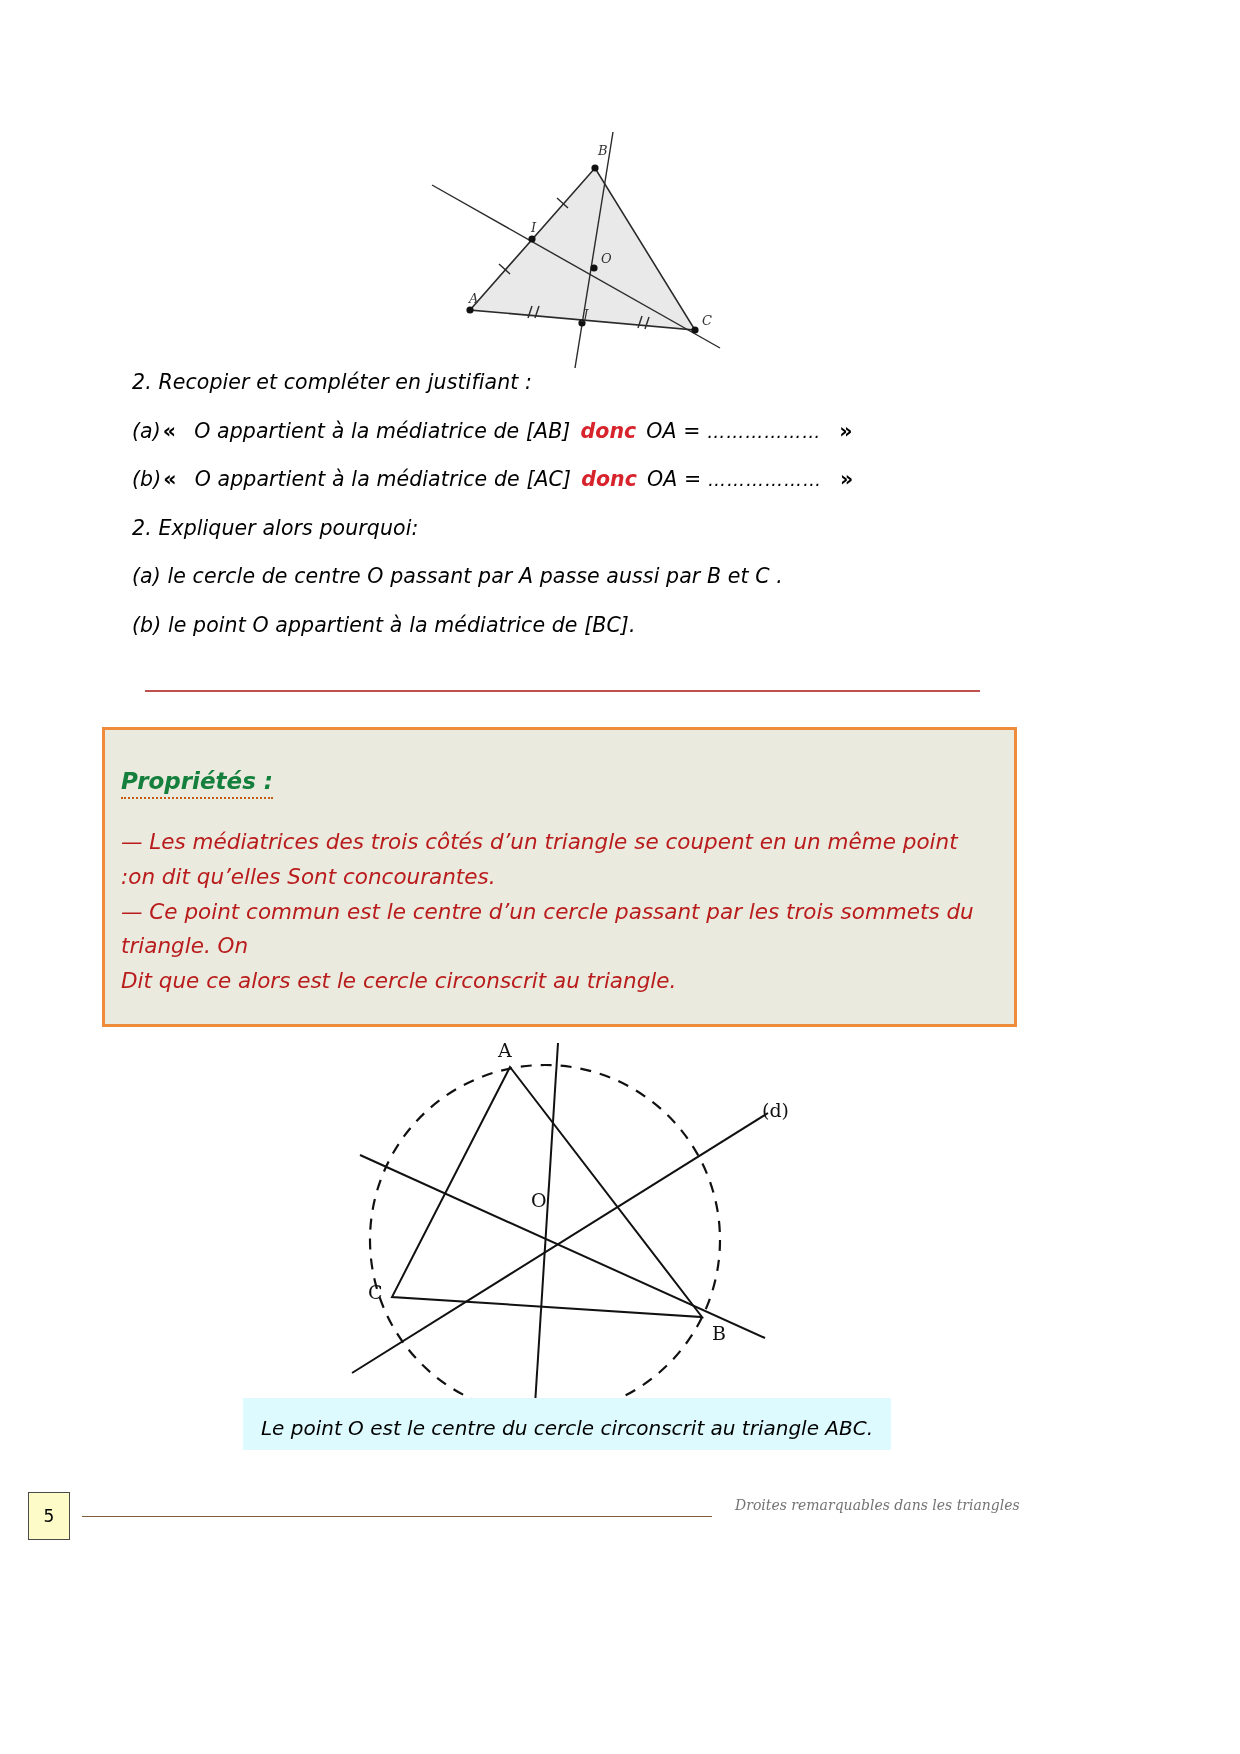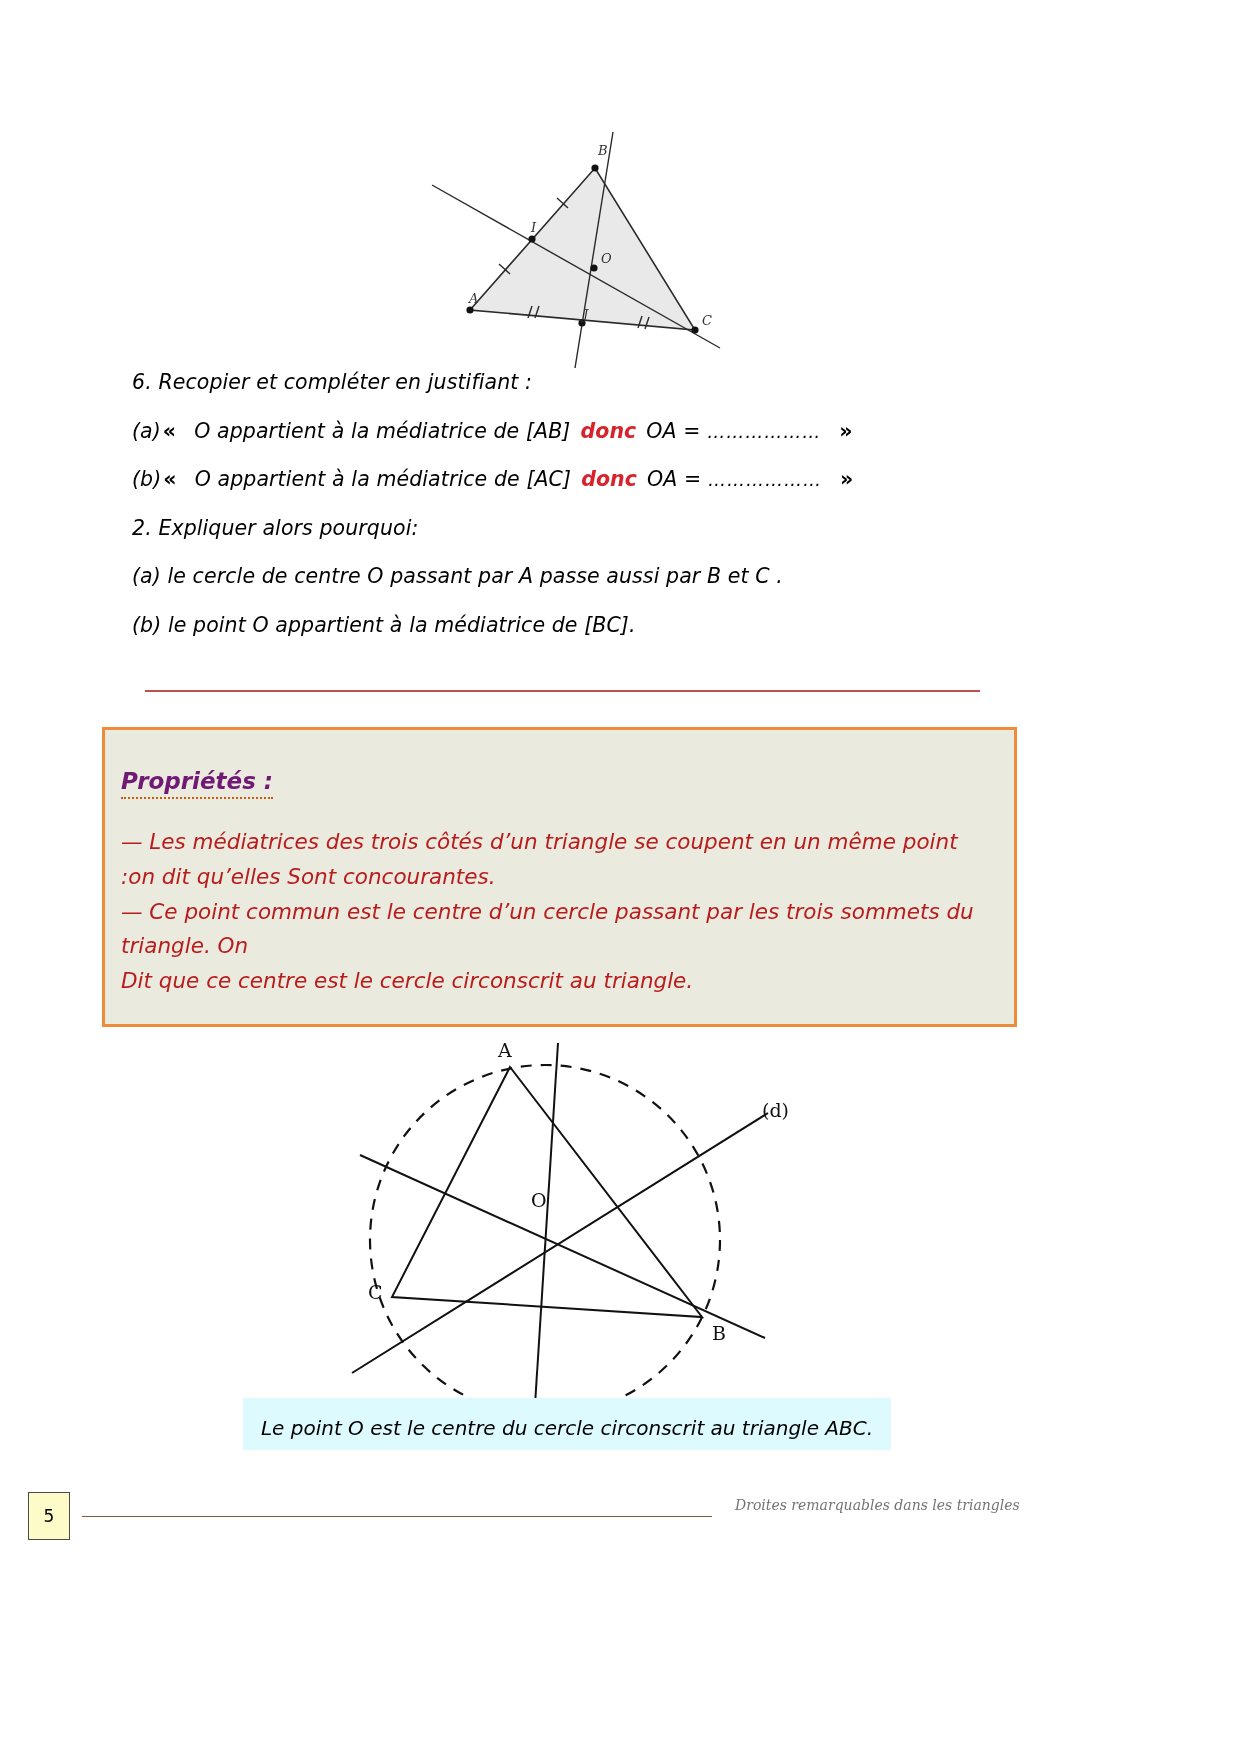--- a/index.html
+++ b/index.html
@@ -81,21 +81,21 @@
     border: 3px solid #ef8c3b;
   }
   #prop-title {
     position: absolute;
     left: 16px;
     top: 38px;
     font-family: "DejaVu Sans", sans-serif;
     font-style: italic;
     font-weight: bold;
     font-size: 23px;
-    color: #701a75;
+    color: #15803d;
     padding-bottom: 3px;
     border-bottom: 2.5px dotted #c55a11;
   }
   #prop-body {
     position: absolute;
     left: 16px;
     top: 95px;
     width: 875px;
     font-family: "DejaVu Sans", sans-serif;
     font-style: italic;
@@ -201,21 +201,21 @@
     <text x="49" y="183" font-size="13" font-style="italic" fill="#333">A</text>
     <text x="282" y="205" font-size="13" font-style="italic" fill="#333">C</text>
     <text x="111" y="112" font-size="13" font-style="italic" fill="#333">I</text>
     <text x="181" y="143" font-size="13" font-style="italic" fill="#333">O</text>
     <text x="163" y="199" font-size="13" font-style="italic" fill="#333">J</text>
   </svg>
 
   <div class="exercise">
 
     <div class="ex-line">
-      <span>6. Recopier et compléter en justifiant :</span>
+      <span>2. Recopier et compléter en justifiant :</span>
     </div>
 
     <div class="ex-line">
       <span>(a)</span><span class="guillemet">«</span><span class="gap-sm"></span><span>O appartient à la médiatrice de [AB]</span><span class="donc">donc</span><span>OA = </span><span class="dots">………………</span><span class="tail">»</span>
     </div>
 
     <div class="ex-line">
       <span>(b)</span><span class="guillemet">«</span><span class="gap-sm"></span><span>O appartient à la médiatrice de [AC]</span><span class="donc">donc</span><span>OA = </span><span class="dots">………………</span><span class="tail">»</span>
     </div>
 
@@ -232,21 +232,21 @@
     </div>
   </div>
 
   <div id="divider"></div>
 
   <div id="prop-box">
     <div id="prop-title">Propriétés :</div>
     <div id="prop-body">
       <p>— Les médiatrices des trois côtés d’un triangle se coupent en un même point :on dit qu’elles Sont concourantes.</p>
       <p>— Ce point commun est le centre d’un cercle passant par les trois sommets du triangle. On</p>
-      <p>Dit que ce centre est le cercle circonscrit au triangle.</p>
+      <p>Dit que ce alors est le cercle circonscrit au triangle.</p>
     </div>
   </div>
 
   <svg id="fig-bottom" viewBox="0 0 500 375">
 
     <circle cx="215" cy="205" r="175" fill="none" stroke="#111" stroke-width="2.2" stroke-dasharray="11 9"></circle>
 
     <polygon points="180,32 62,262 372,282" fill="none" stroke="#111" stroke-width="2"></polygon>
 
     <line x1="30" y1="120" x2="435" y2="303" stroke="#111" stroke-width="2"></line>

